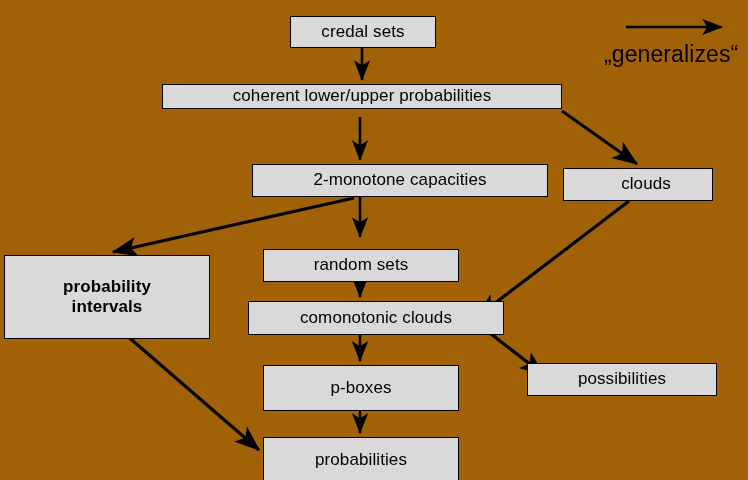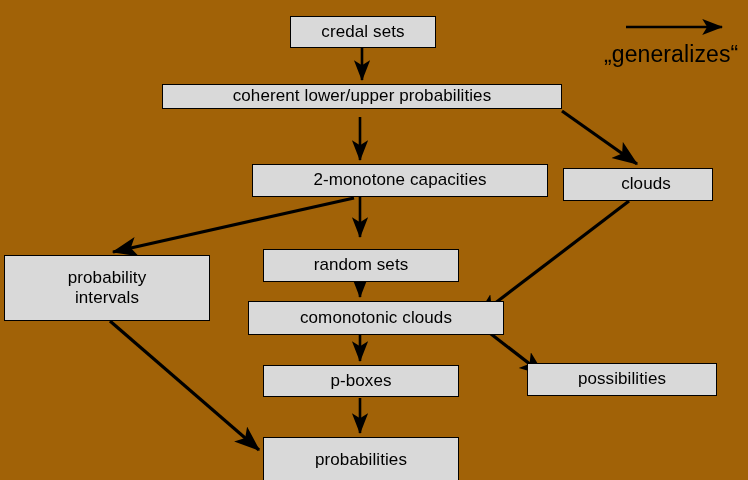--- a/index.html
+++ b/index.html
@@ -87,28 +87,28 @@
   </svg>
 
   <div class="node" style="left:290px; top:16px; width:146px; height:32px;">credal sets</div>
 
   <div class="node" style="left:162px; top:84px; width:400px; height:25px;">coherent lower/upper probabilities</div>
 
   <div class="node" style="left:212px; top:164px; width:296px; height:33px;margin-left:40px;">2-monotone capacities</div>
 
   <div class="node" style="left:563px; top:168px; width:150px; height:33px;padding-left:16px;">clouds</div>
 
-  <div class="node" style="left:4px; top:255px; width:206px; height:66px;">probability
+  <div class="node" style="left:4px; top:255px; width:206px; height:84px;font-weight:bold;">probability
 intervals</div>
 
   <div class="node" style="left:263px; top:241px; width:196px; height:33px;margin-top:8px;">random sets</div>
 
   <div class="node" style="left:248px; top:301px; width:256px; height:34px;">comonotonic clouds</div>
 
-  <div class="node" style="left:263px; top:365px; width:196px; height:32px;">p-boxes</div>
+  <div class="node" style="left:263px; top:365px; width:196px; height:46px;">p-boxes</div>
 
   <div class="node" style="left:527px; top:363px; width:190px; height:33px;">possibilities</div>
 
   <div class="node" style="left:263px; top:437px; width:196px; height:46px;">probabilities</div>
 
   <div class="legend-label" style="left:604px; top:41px;">„generalizes“</div>
 
 </div>
 
 </body></html>

